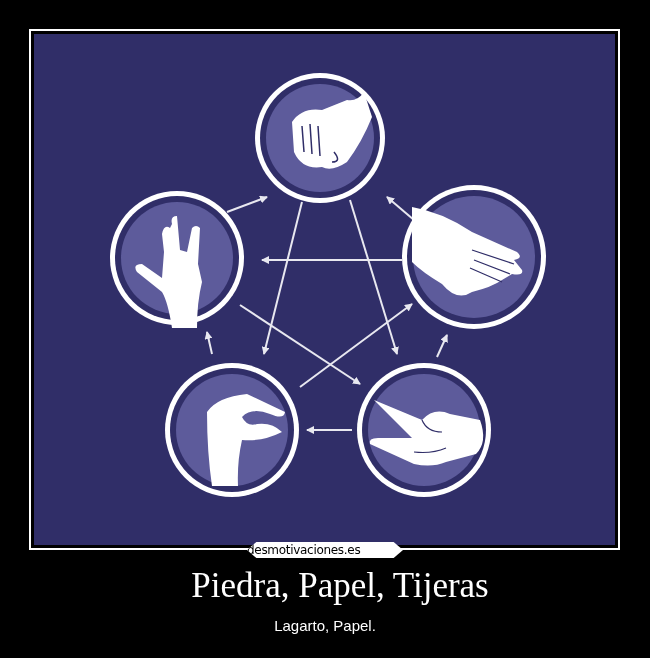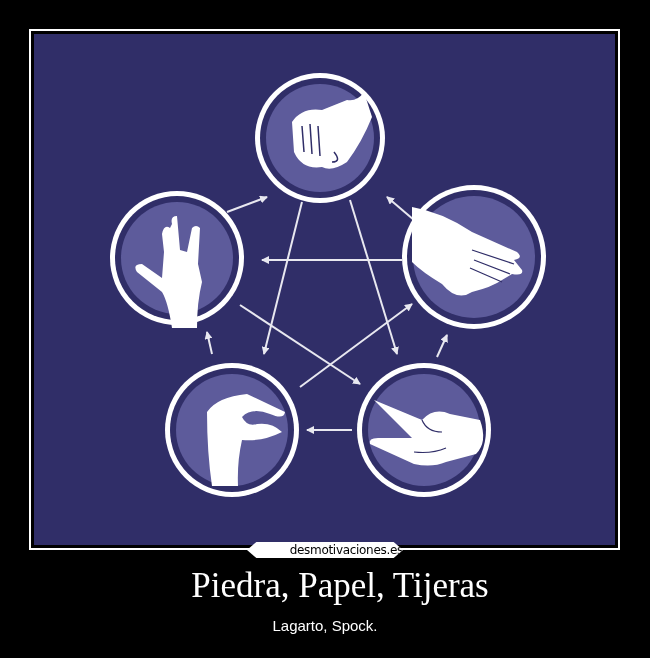--- a/index.html
+++ b/index.html
@@ -1,21 +1,21 @@
 <!DOCTYPE html>
 <html><head>
 <meta charset="utf-8">
 <style>
   html, body { margin:0; padding:0; background:#000; }
   body { width:650px; height:658px; position:relative; overflow:hidden; font-family:"Liberation Sans", sans-serif; }
   .frame { position:absolute; left:29px; top:29px; width:587px; height:517px; border:2px solid #ffffff; background:#000; }
   .picture { position:absolute; left:3px; top:3px; width:581px; height:511px; background:#302e68; }
   .picture svg { display:block; }
   .watermark { position:absolute; left:247px; top:542px; width:156px; height:16px; background:#fff; color:#000;
-    font-family:"DejaVu Sans", sans-serif; font-size:12px; line-height:16px; text-align:right; letter-spacing:-0.3px;
+    font-family:"DejaVu Sans", sans-serif; font-size:12px; line-height:16px; text-align:left; letter-spacing:-0.3px;
     clip-path:polygon(6% 0, 94% 0, 100% 50%, 94% 100%, 6% 100%, 0 50%); }
   .title { position:absolute; left:15px; width:650px; top:566px; text-align:center; color:#fff;
     font-family:"Liberation Serif", serif; font-size:35px; line-height:40px; }
   .subtitle { position:absolute; left:0; width:650px; top:616px; text-align:center; color:#fff;
     font-family:"Liberation Sans", sans-serif; font-size:15px; line-height:20px; }
 </style>
 </head>
 <body>
 
 <div class="frame">
@@ -86,13 +86,13 @@
         <circle cx="422" cy="428" r="56" fill="#5d5b9b"></circle>
         <path d="M372,398 L420,418 Q432,405 448,412 L478,418 Q486,440 474,452 L444,460 Q430,466 412,462 L368,442 Q366,436 376,436 L410,436 Z" fill="#fff"></path>
         <path d="M420,418 Q425,430 440,430 M412,450 Q430,452 444,446" stroke="#302e68" stroke-width="1.2" fill="none"></path>
       </g>
     </svg>
   </div>
 </div>
 
 <div class="watermark">desmotivaciones.es</div>
 <div class="title">Piedra, Papel, Tijeras</div>
-<div class="subtitle">Lagarto, Spock.</div>
+<div class="subtitle">Lagarto, Papel.</div>
 
 </body></html>

